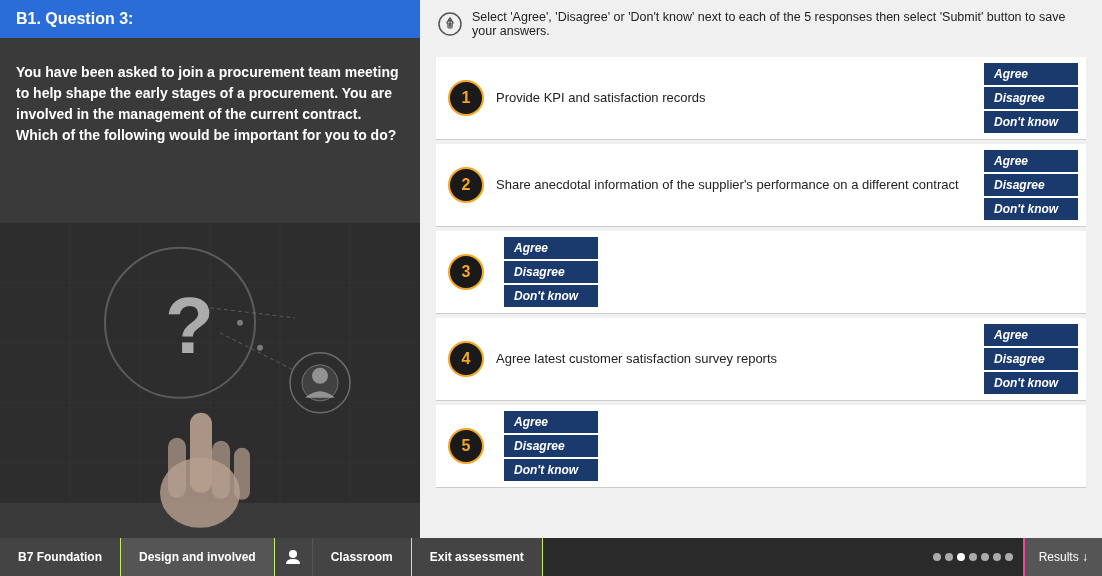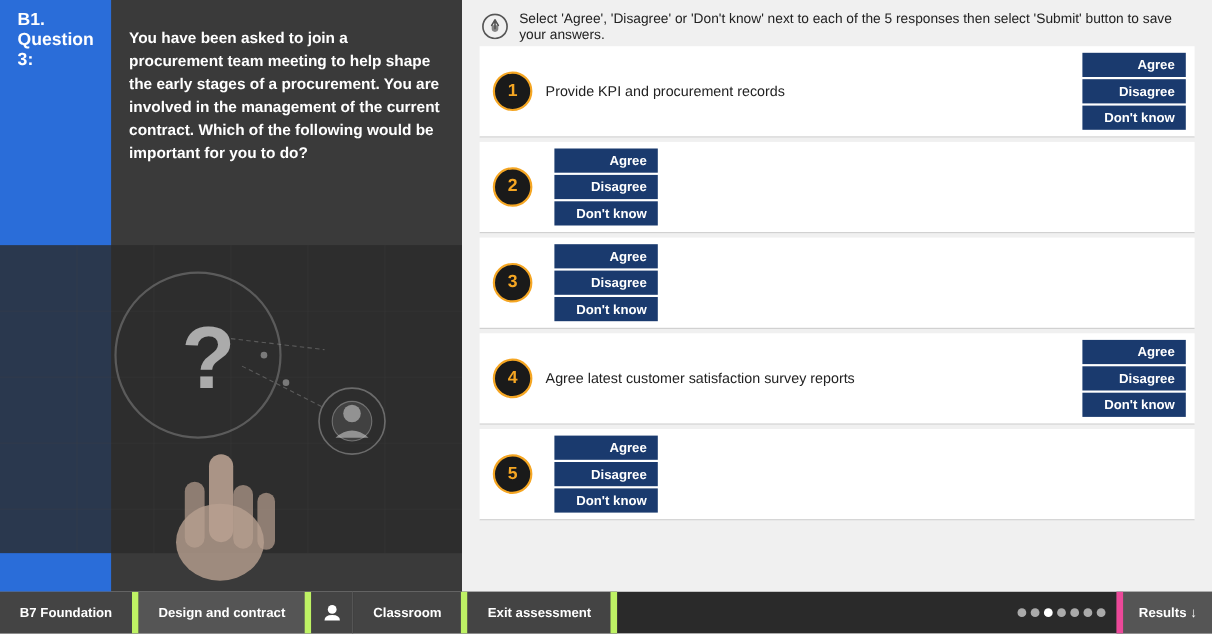--- a/index.html
+++ b/index.html
@@ -20,21 +20,21 @@
     }
 
     
     .left-panel {
       width: 420px;
       min-width: 420px;
       background: #3a3a3a;
       position: relative;
       overflow: hidden;
       display: flex;
-      flex-direction: row;
+      flex-direction: column;
     }
 
     .question-header {
       background: #2a6dd9;
       padding: 10px 16px;
       color: white;
       font-weight: bold;
       font-size: 16px;
     }
 
@@ -72,21 +72,21 @@
       background: #f0f0f0;
       display: flex;
       flex-direction: column;
       padding: 10px 16px 8px 16px;
       overflow-y: auto;
     }
 
     .instruction-bar {
       display: flex;
       align-items: flex-start;
-      margin-bottom: 4px;
+      margin-bottom: 19px;
       font-size: 12.5px;
       color: #222;
       gap: 8px;
     }
 
     .instruction-icon {
       width: 28px;
       min-width: 28px;
       height: 28px;
       display: flex;
@@ -141,22 +141,23 @@
     }
 
     .answer-btn {
       background: #1a3a6e;
       color: white;
       font-size: 12px;
       font-weight: bold;
       padding: 4px 10px;
       border: none;
       cursor: pointer;
-      text-align: right;
+      text-align: left;
       min-width: 90px;
+      font-style: italic;
     }
 
     
     .bottom-bar {
       height: 38px;
       background: #2a2a2a;
       display: flex;
       align-items: center;
       padding: 0 0 0 0;
       gap: 0;
@@ -165,21 +166,21 @@
     .bottom-tab {
       background: #444;
       color: white;
       font-size: 12px;
       font-weight: bold;
       padding: 0 18px;
       height: 100%;
       display: flex;
       align-items: center;
       cursor: pointer;
-      border-right: 6px solid #bef264;
+      border-right: 1px solid #bef264;
     }
 
     .bottom-tab.active {
       background: #555;
     }
 
     .bottom-icon-btn {
       width: 38px;
       height: 100%;
       background: #444;
@@ -209,27 +210,27 @@
     }
 
     .dot.active {
       background: white;
     }
 
     .results-btn {
       background: #555;
       color: white;
       font-size: 12px;
-      font-weight: bold;
+      font-weight: normal;
       padding: 0 14px;
       height: 100%;
       display: flex;
       align-items: center;
       cursor: pointer;
-      border-left: 6px solid #ec4899;
+      border-left: 2px solid #ec4899;
     }
   </style>
 </head>
 <body>
 
 <div class="main-content">
 
   <div class="left-panel">
     <div class="question-header">
       <span>B1. Question 3:</span>
@@ -294,32 +295,33 @@
       </div>
       <div>Select 'Agree', 'Disagree' or 'Don't know' next to each of the 5 responses then select 'Submit' button to save your answers.</div>
     </div>
 
     <div class="responses-container">
 
       <div class="response-row">
         <div class="response-number">
           <span>1</span>
         </div>
-        <div class="response-text">Provide KPI and procurement records</div>
+        <div class="response-text">Provide KPI and satisfaction records</div>
         <div class="response-buttons">
           <button class="answer-btn">Agree</button>
           <button class="answer-btn">Disagree</button>
           <button class="answer-btn">Don't know</button>
         </div>
       </div>
 
       <div class="response-row">
         <div class="response-number">
           <span>2</span>
         </div>
+        <div class="response-text">Share anecdotal information of the supplier's performance on a different contract</div>
         <div class="response-buttons">
           <button class="answer-btn">Agree</button>
           <button class="answer-btn">Disagree</button>
           <button class="answer-btn">Don't know</button>
         </div>
       </div>
 
       <div class="response-row">
         <div class="response-number">
           <span>3</span>
@@ -355,21 +357,21 @@
       </div>
     </div>
   </div>
 </div>
 
 <div class="bottom-bar">
   <div class="bottom-tab">
     <span>B7 Foundation</span>
   </div>
   <div class="bottom-tab active">
-    <span>Design and contract</span>
+    <span>Design and involved</span>
   </div>
   <div class="bottom-icon-btn">
     <svg width="18" height="18" viewBox="0 0 18 18" xmlns="http://www.w3.org/2000/svg">
       <circle cx="9" cy="6" r="4" fill="white"></circle>
       <path d="M2 16 Q2 11 9 11 Q16 11 16 16" fill="white"></path>
     </svg>
   </div>
   <div class="bottom-tab">
     <span>Classroom</span>
   </div>

